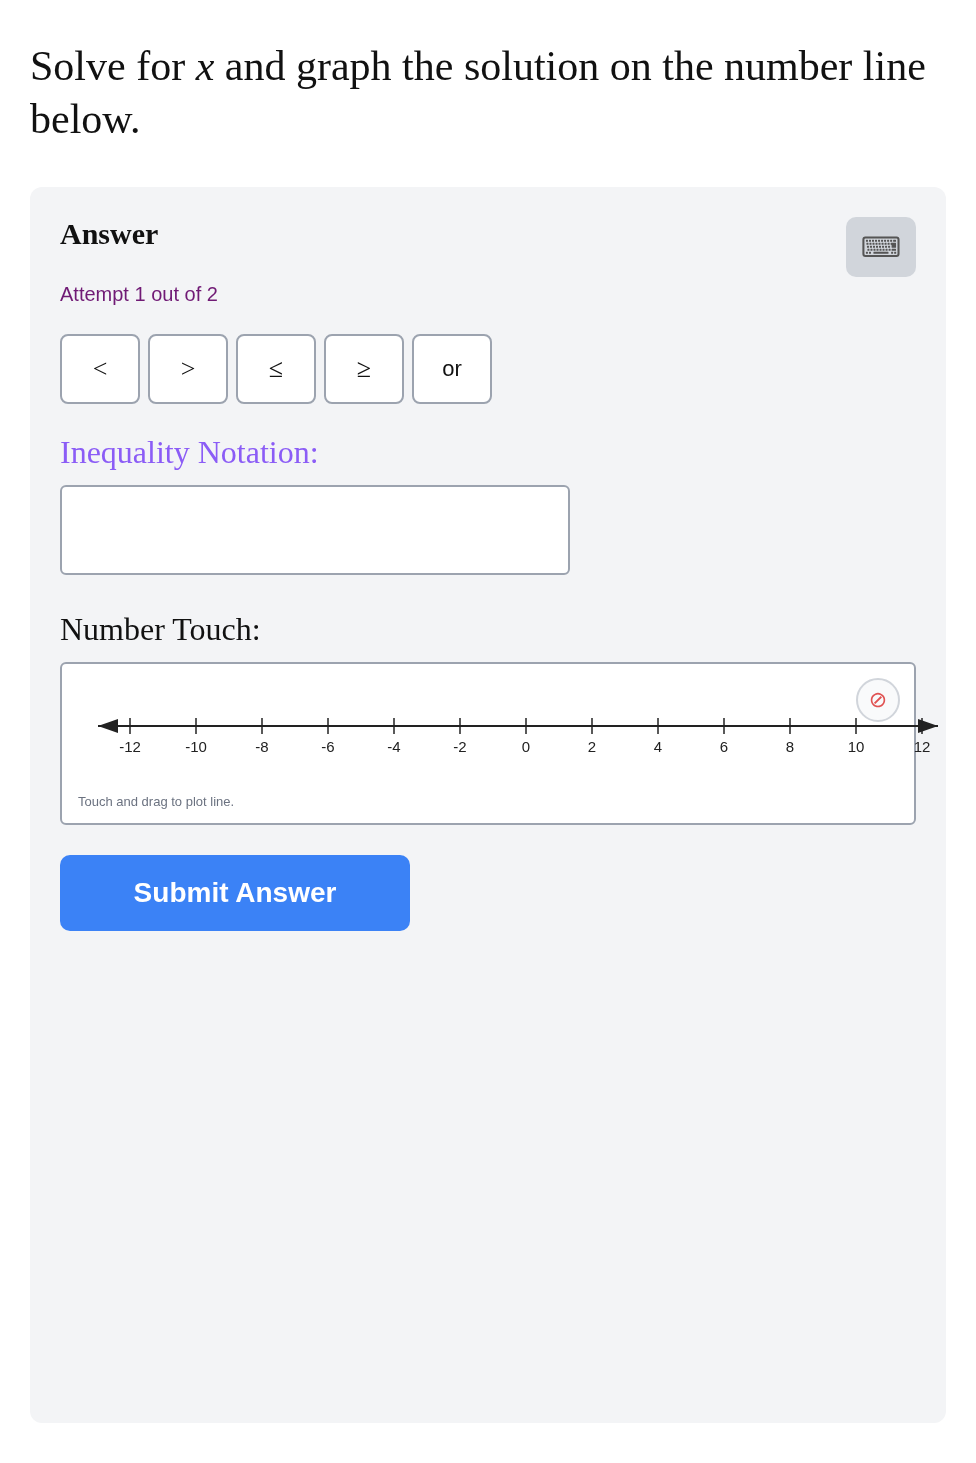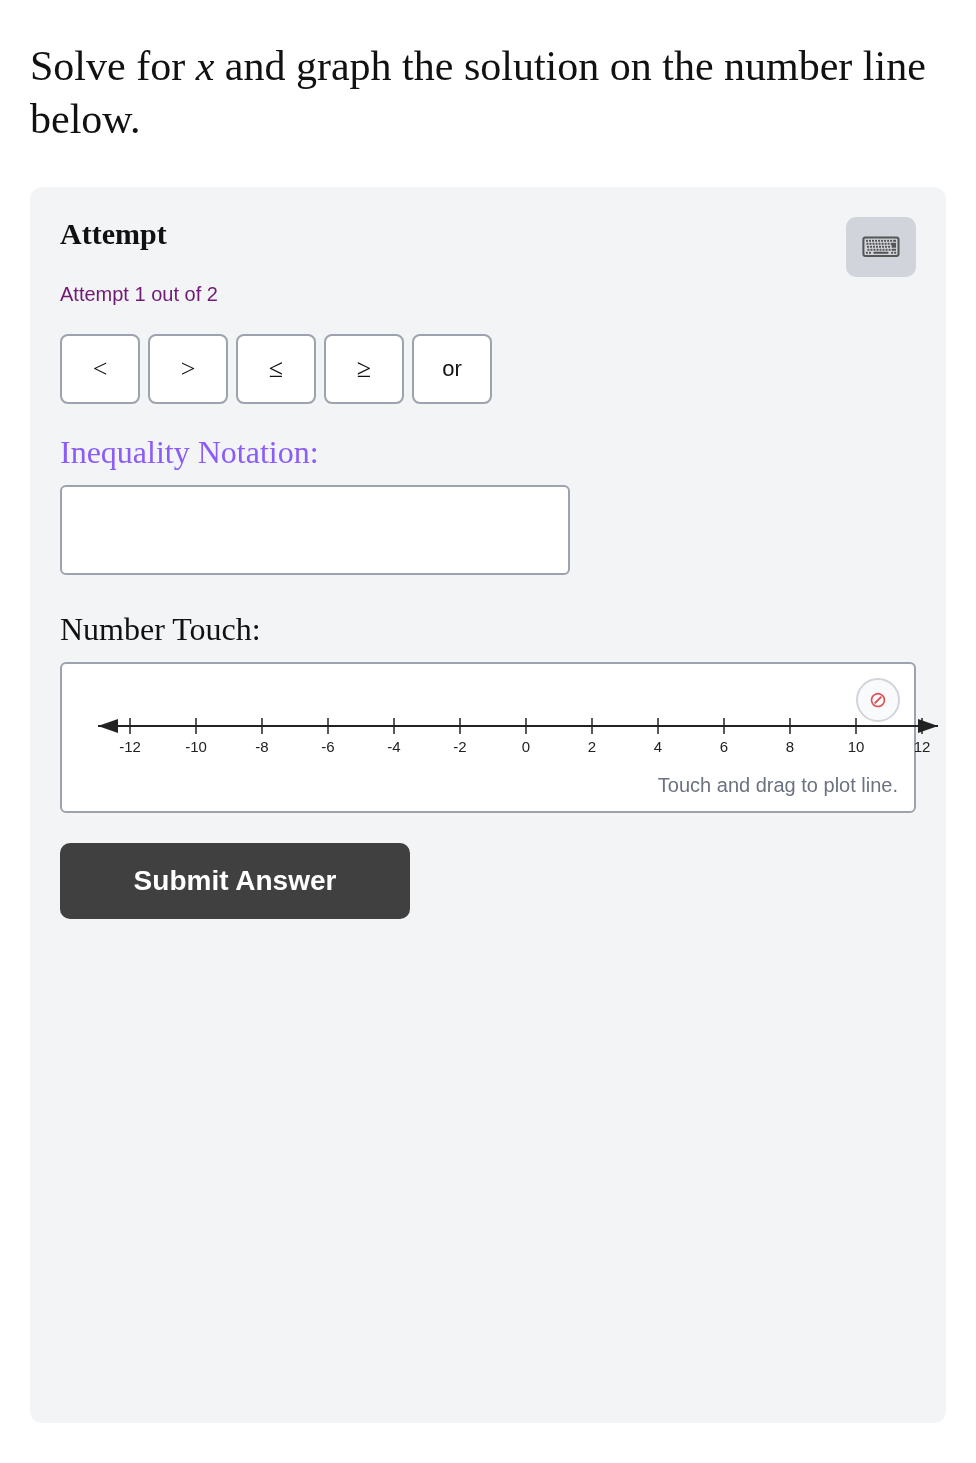--- a/index.html
+++ b/index.html
@@ -163,29 +163,29 @@
       cursor: pointer;
       font-size: 22px;
       color: #e05252;
     }
 
     .number-line-svg-wrapper {
       padding: 10px 0 0 0;
     }
 
     .number-line-hint {
-      text-align: right;
-      font-size: 20px;
+      text-align: left;
+      font-size: 13px;
       color: #6b7280;
       font-family: Arial, sans-serif;
-      margin-top: 0;
+      margin-top: 20px;
     }
 
     .submit-btn {
-      background: #404040;
+      background: #3b82f6;
       color: #fff;
       border: none;
       border-radius: 10px;
       font-size: 28px;
       font-family: Arial, sans-serif;
       font-weight: 600;
       padding: 22px 50px;
       cursor: pointer;
       width: 350px;
     }
@@ -196,21 +196,21 @@
 <div class="page-container">
 
   <div class="problem-title">
     <span>Solve for </span><em>x</em><span> and graph the solution on the number line below.</span>
   </div>
 
 
   <div class="answer-section">
 
     <div class="answer-header">
-      <span class="answer-label">Attempt</span>
+      <span class="answer-label">Answer</span>
       <button class="keyboard-icon-btn">
         <span>⌨</span>
       </button>
     </div>
 
     <div class="attempt-text">Attempt 1 out of 2</div>
 
     <div class="symbol-buttons">
       <button class="symbol-btn">
         <span>&lt;</span>

